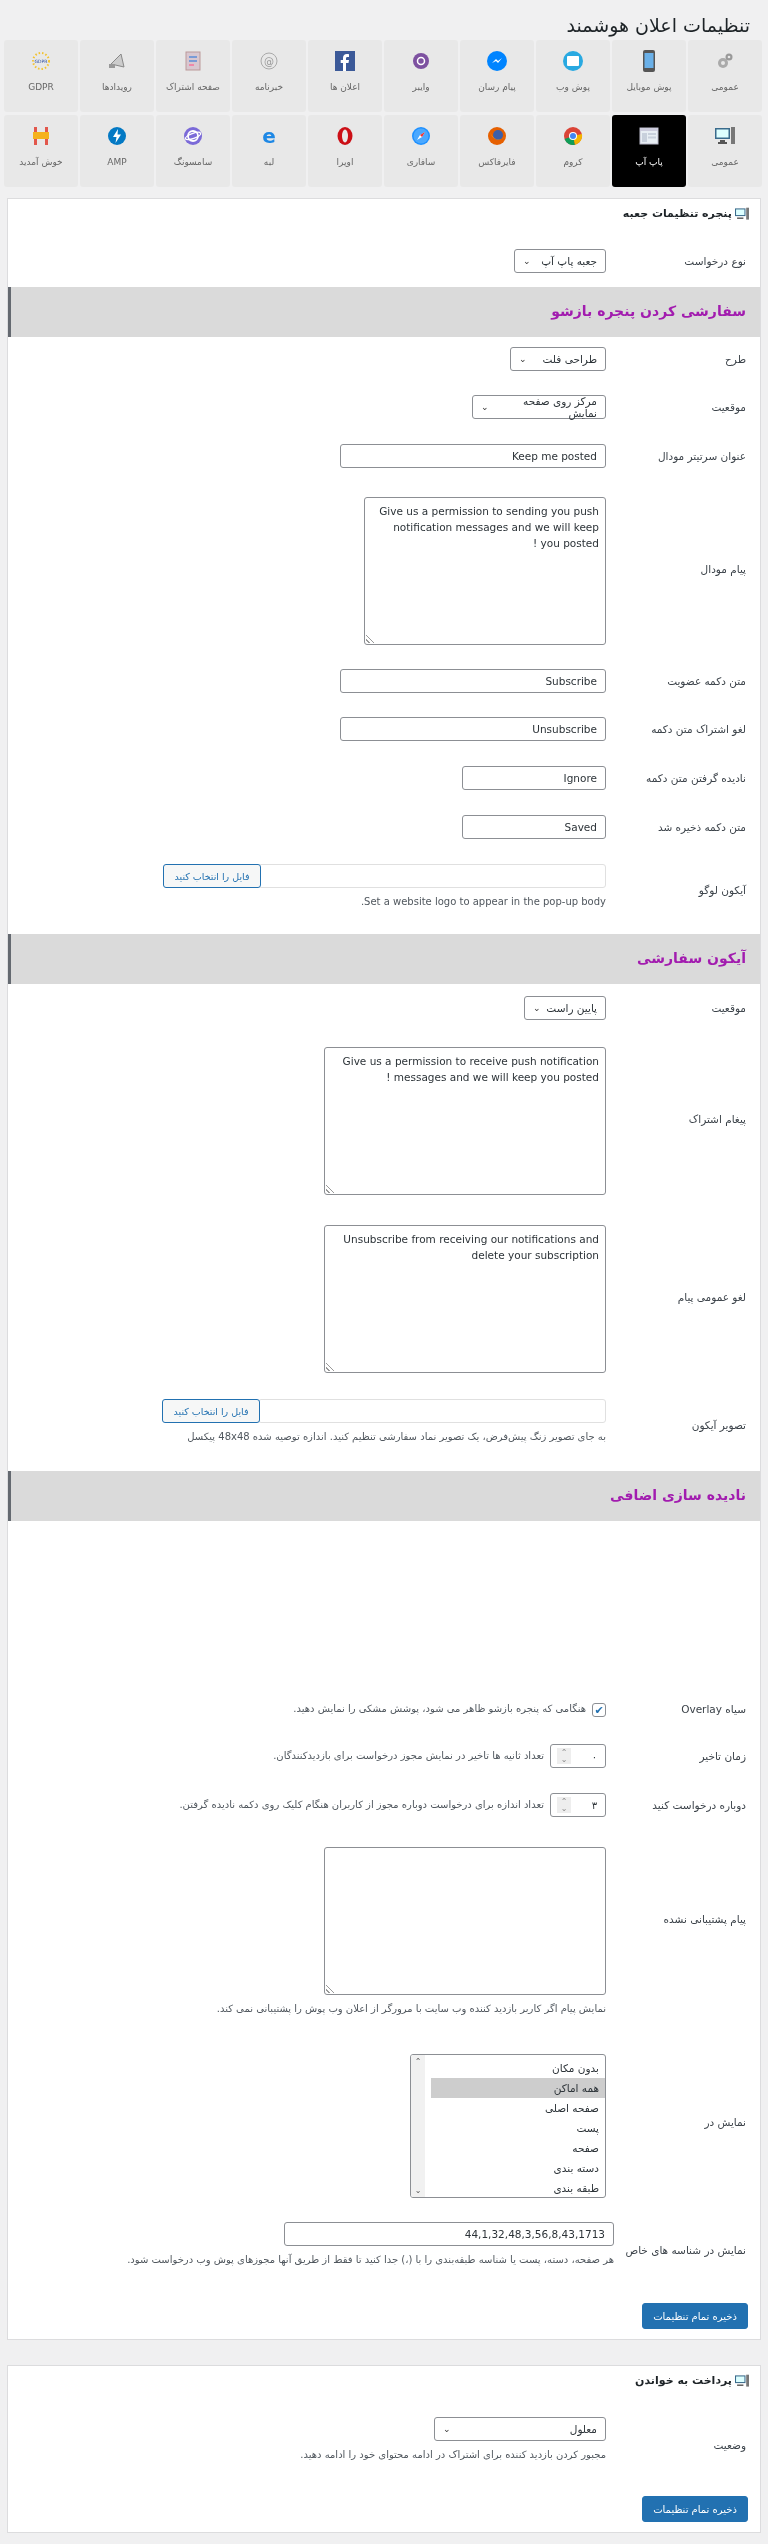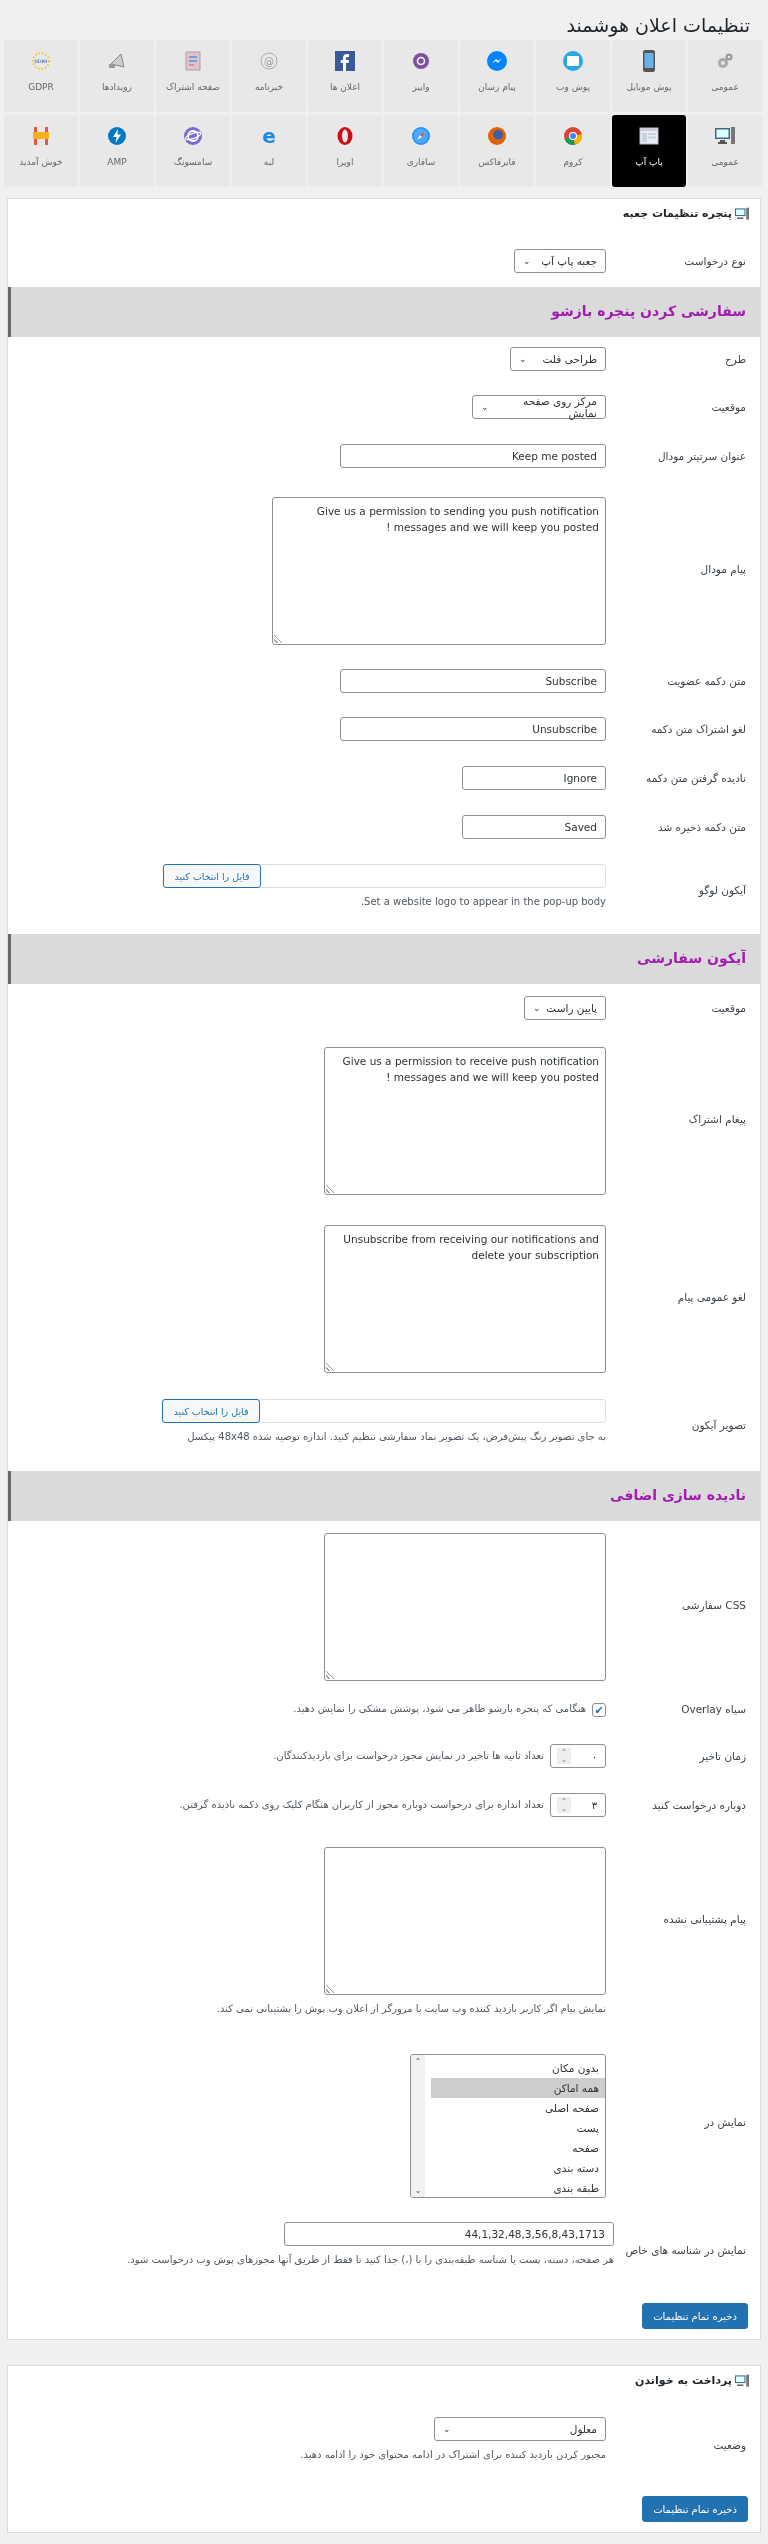--- a/index.html
+++ b/index.html
@@ -500,21 +500,21 @@
     </div>
   </div>
 
   <div class="row" style="top:245px;">
     <span class="lbl" style="top:6px;">عنوان سرتیتر مودال</span>
     <div class="ctl text-input" style="width:266px;">Keep me posted</div>
   </div>
 
   <div class="row" style="top:298px;">
     <span class="lbl" style="top:66px;">پیام مودال</span>
-    <div class="ctl textarea" style="width:334px; height:148px;">
+    <div class="ctl textarea" style="width:242px; height:148px;">
       <span>Give us a permission to sending you push notification messages and we will keep you posted !</span>
       <span class="grip"></span>
     </div>
   </div>
 
   <div class="row" style="top:470px;">
     <span class="lbl" style="top:6px;">متن دکمه عضویت</span>
     <div class="ctl text-input" style="width:266px;">Subscribe</div>
   </div>
 
@@ -572,26 +572,20 @@
     <span class="lbl" style="top:20px;">تصویر آیکون</span>
     <div class="ctl file-input" style="width:348px;"></div>
     <div class="file-btn" style="left:154px; width:98px;">فایل را انتخاب کنید</div>
     <span class="desc" style="right:154px; top:32px;">به جای تصویر زنگ پیش‌فرض، یک تصویر نماد سفارشی تنظیم کنید. اندازه توصیه شده 48x48 پیکسل</span>
   </div>
 
   <div class="section-head" style="top:1272px;">
     <span>نادیده سازی اضافی</span>
   </div>
 
-  <div class="row" style="top:1334px;">
-    <span class="lbl" style="top:66px;">CSS سفارشی</span>
-    <div class="ctl textarea" style="width:282px; height:148px;">
-      <span class="grip"></span>
-    </div>
-  </div>
 
   <div class="row" style="top:1502px;">
     <span class="lbl" style="top:2px;">سیاه Overlay</span>
     <span class="ctl checkbox" style="top:2px;">✔</span>
     <span class="desc" style="right:174px; top:2px;">هنگامی که پنجره بازشو ظاهر می شود، پوشش مشکی را نمایش دهید.</span>
   </div>
 
   <div class="row" style="top:1545px;">
     <span class="lbl" style="top:6px;">زمان تاخیر</span>
     <div class="ctl number-input">

